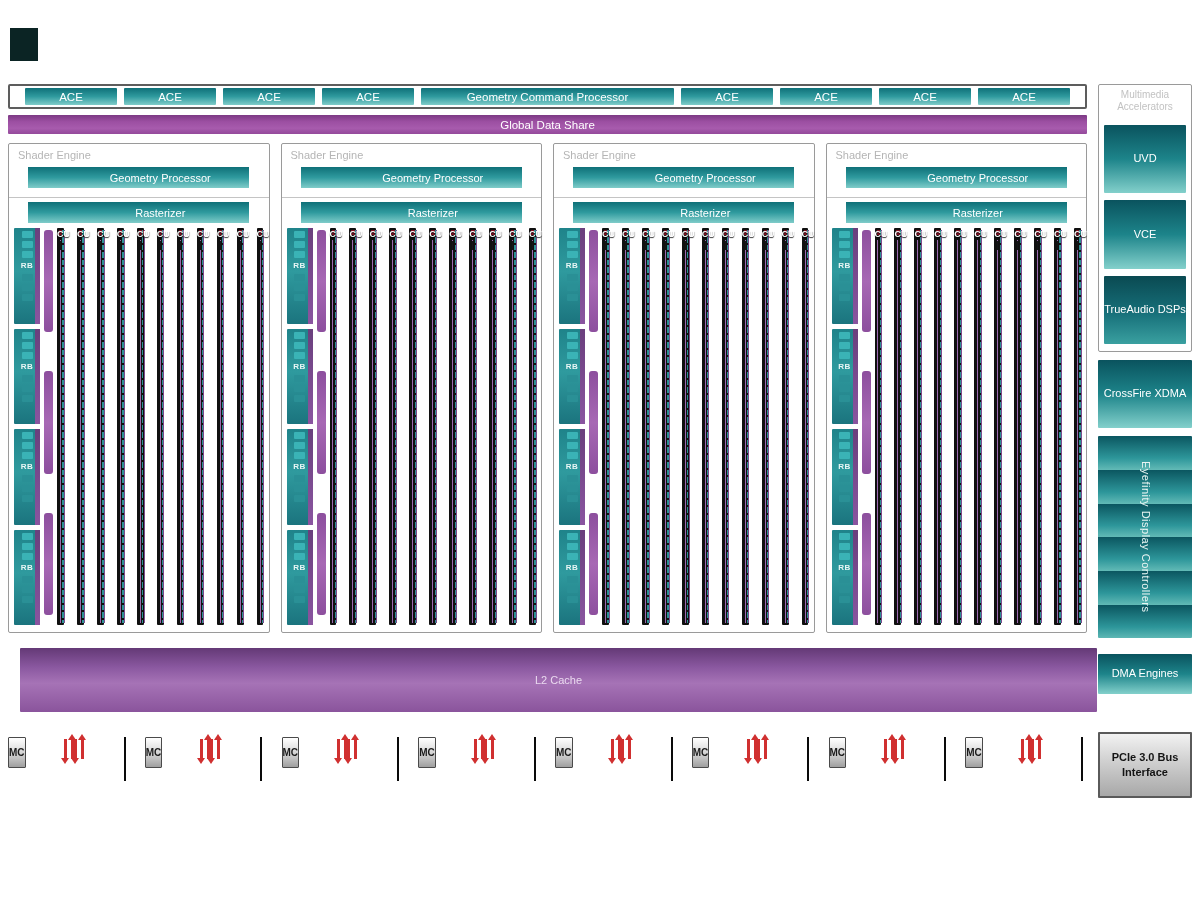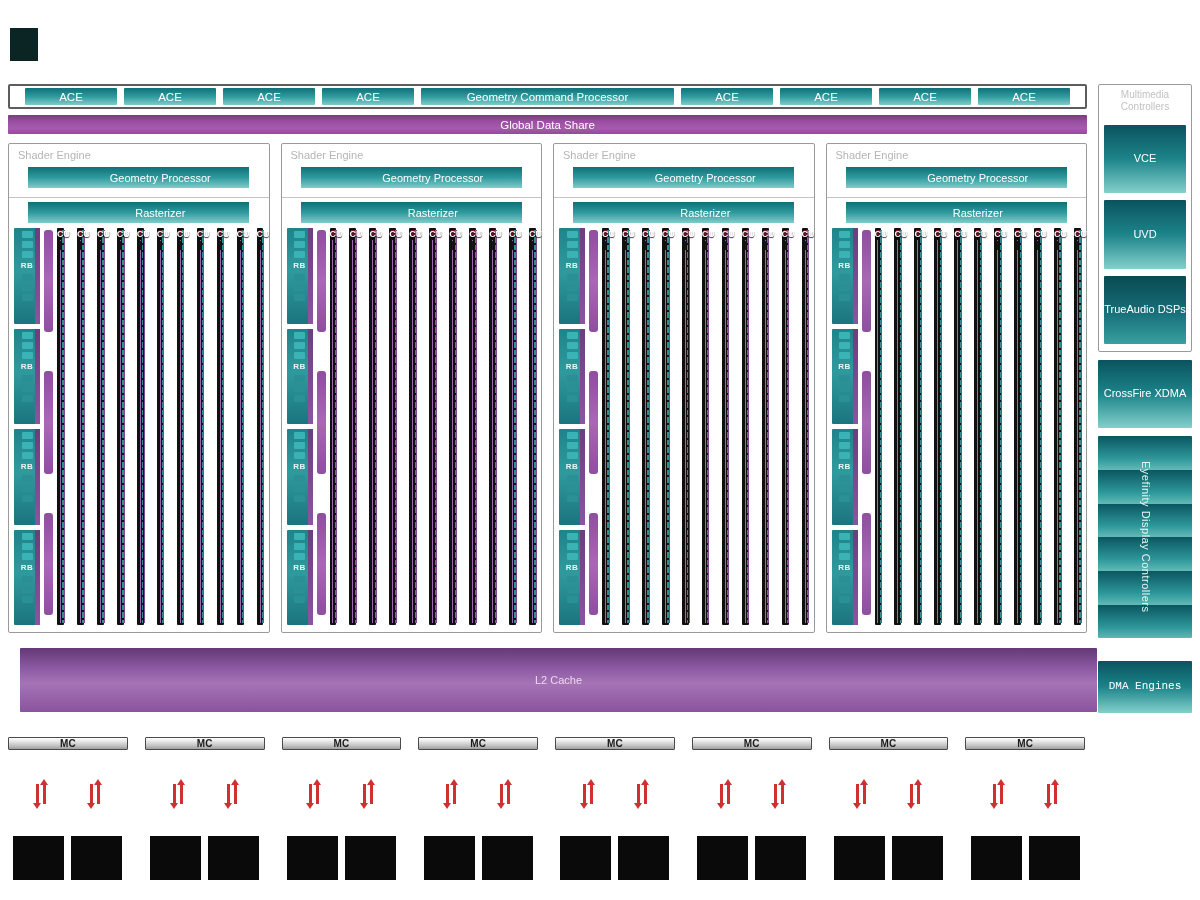--- a/index.html
+++ b/index.html
@@ -76,21 +76,21 @@
 
   
   .l2-bar { position:absolute; left:20px; top:648px; width:1077px; height:64px;
             background:linear-gradient(180deg,#643976 0%,#8a58a0 30%,#a673b6 55%,#8a549c 100%);
             color:#ead9ef; font-size:11px; display:flex; align-items:center; justify-content:center;
             border-radius:1px; }
 
   
   .memory { position:absolute; left:8px; top:737px; width:1077px; height:112px;
             display:flex; gap:17px; }
-  .mc-unit { flex:1; display:flex; flex-direction:column;gap:32px; }
+  .mc-unit { flex:1; display:flex; flex-direction:row;gap:32px; }
   .mc-bar { height:31px; border:1.5px solid #4a4a4a; border-radius:1px;
             background:linear-gradient(180deg,#ffffff 0%,#e8e8e8 30%,#c2c2c2 70%,#9f9f9f 100%);
             display:flex; align-items:center; justify-content:center;
             color:#1a1a1a; font-size:10px; font-weight:bold; }
   .arrows-row { height:27px; display:flex; justify-content:space-around; padding:2px 6px 0 6px; }
   .arrow-pair { display:flex; gap:4px; }
   .arr { position:relative; width:3px; height:20px; background:#d03030; }
   .arr.down::after { content:""; position:absolute; left:-3px; bottom:-5px;
                      border-left:4.5px solid transparent; border-right:4.5px solid transparent;
                      border-top:6px solid #d03030; }
@@ -111,21 +111,21 @@
                 border-radius:1px; }
   .mm-box .side-block { margin-top:7px; flex:1; }
   .mm-box .side-block.darker { background:linear-gradient(180deg,#0a4a52 0%,#17707a 55%,#3aa0a0 100%); }
   .xdma { margin-top:8px; height:68px; }
   .eyefinity { margin-top:8px; height:202px; position:relative; overflow:hidden; border-radius:1px; }
   .eye-band { position:absolute; left:0; right:0;
               background:linear-gradient(180deg,#0b5660 0%,#2d969a 65%,#62bab6 100%); }
   .eye-label { position:absolute; inset:0; display:flex; align-items:center; justify-content:center;
                writing-mode:vertical-rl; text-align:center; color:#e9f5f3; font-size:11px;
                line-height:1.4; letter-spacing:0.5px; z-index:2; }
-  .dma { margin-top:23px; height:52px;font-family:Liberation Mono, monospace; }
+  .dma { margin-top:16px; height:40px; }
   .pcie { margin-top:38px; height:66px; border:2px solid #5a5a5a; border-radius:1px;
           background:linear-gradient(180deg,#f2f2f2 0%,#cfcfcf 45%,#a8a8a8 100%);
           color:#141414; font-size:11px; font-weight:bold; text-align:center;
           display:flex; align-items:center; justify-content:center; line-height:1.35; padding:2px; }
 </style>
 </head>
 <body>
 
 <div id="page">
 
@@ -998,31 +998,32 @@
     </div>
     <div class="chips-row">
       <div class="mem-chip"></div>
       <div class="mem-chip"></div>
     </div>
   </div>
     </div>
 
   <div class="sidebar">
     <div class="mm-box">
-      <div class="mm-label">Multimedia Controllers</div>
+      <div class="mm-label">Multimedia Accelerators</div>
+      <div class="side-block">UVD</div>
       <div class="side-block">VCE</div>
-      <div class="side-block">UVD</div>
       <div class="side-block darker">TrueAudio DSPs</div>
     </div>
     <div class="side-block xdma">CrossFire XDMA</div>
     <div class="eyefinity">
         <div class="eye-band" style="top: 169px; height: 33.8px;"></div>
         <div class="eye-band" style="top: 135.2px; height: 33.8px;"></div>
         <div class="eye-band" style="top: 101.4px; height: 33.8px;"></div>
         <div class="eye-band" style="top: 67.6px; height: 33.8px;"></div>
         <div class="eye-band" style="top: 33.8px; height: 33.8px;"></div>
         <div class="eye-band" style="top: 0px; height: 33.8px;"></div>
       <div class="eye-label">Eyefinity Display Controllers</div>
     </div>
     <div class="side-block dma">DMA Engines</div>
+    <div class="pcie">PCIe 3.0 Bus Interface</div>
   </div>
 
 </div>
 
 </body></html>

